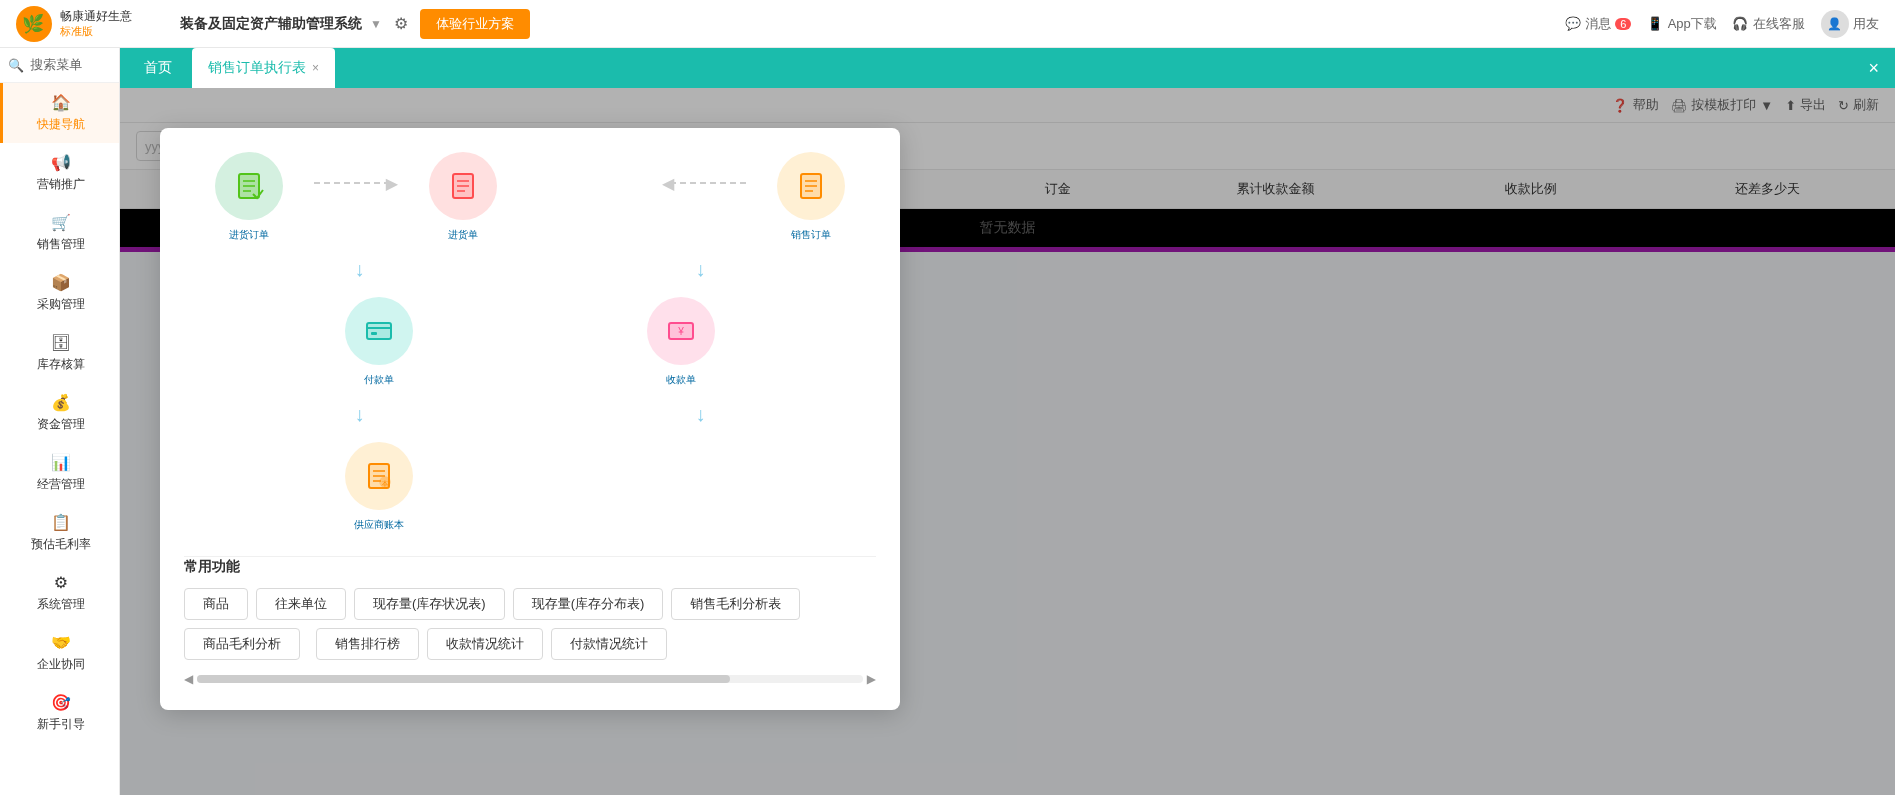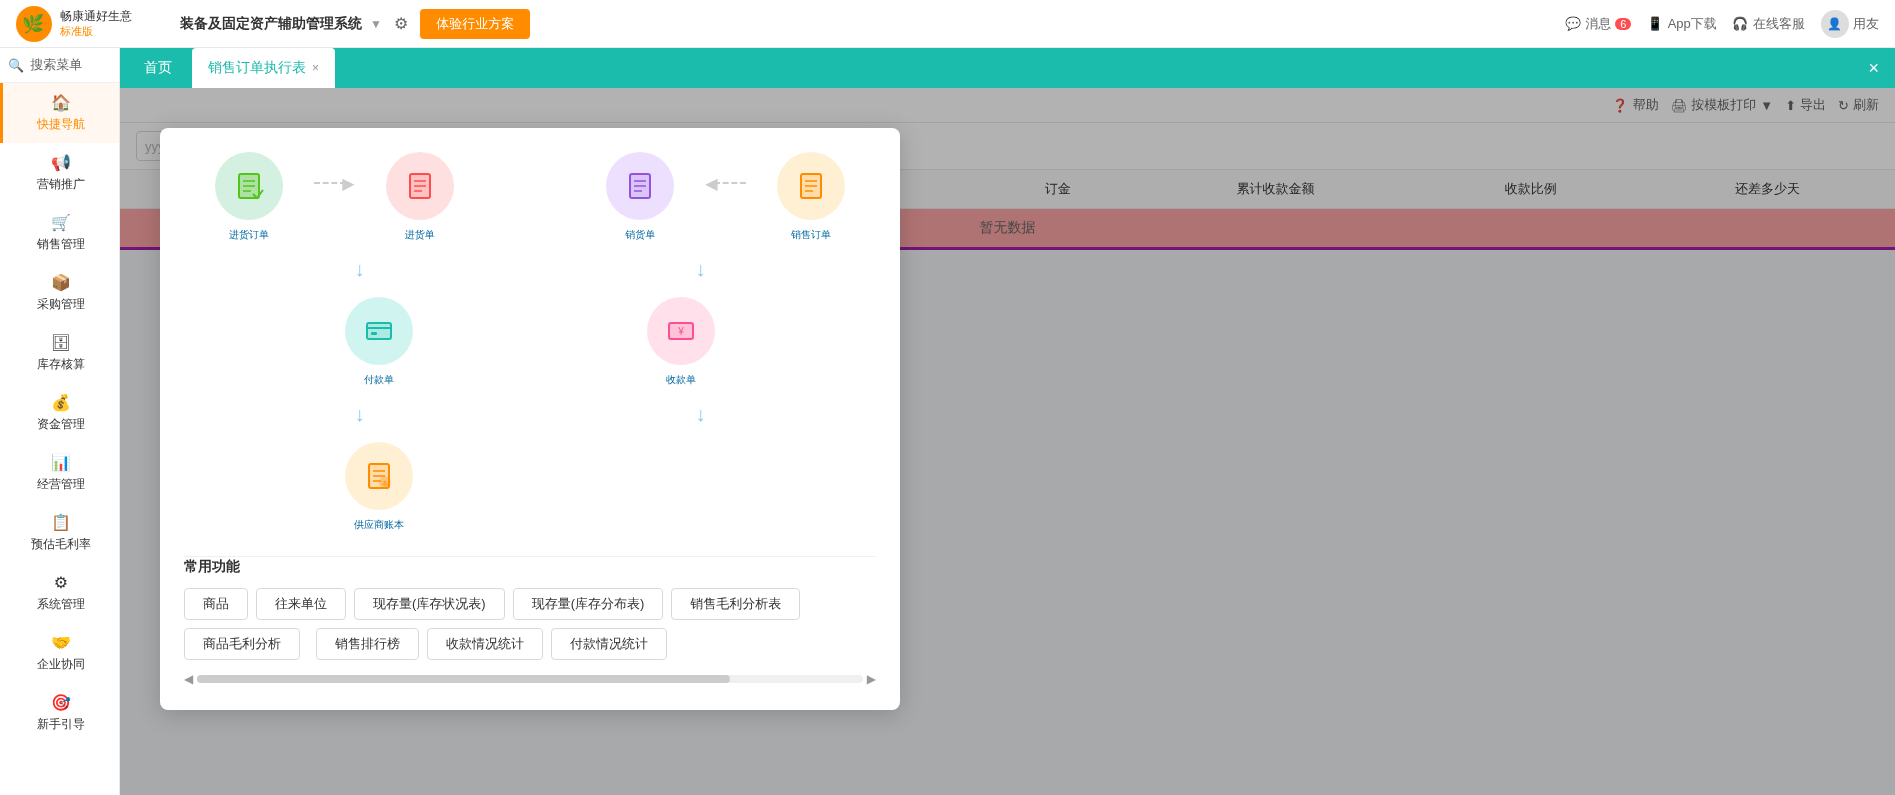--- a/index.html
+++ b/index.html
@@ -45,24 +45,24 @@
     
     .filter-bar { display: flex; align-items: center; padding: 8px 16px; background: #fff; border-bottom: 1px solid #e8e8e8; gap: 12px; flex-wrap: wrap; }
     .filter-input { border: 1px solid #d9d9d9; border-radius: 4px; padding: 4px 8px; font-size: 13px; color: #333; background: #fff; height: 30px; }
     .filter-input::placeholder { color: #bbb; }
     .filter-select { border: 1px solid #d9d9d9; border-radius: 4px; padding: 4px 8px; font-size: 13px; color: #333; background: #fff; height: 30px; min-width: 120px; }
     .search-btn { background: #ff8c00; color: #fff; border: none; border-radius: 4px; padding: 4px 20px; height: 30px; cursor: pointer; font-size: 13px; }
     .set-btn { border: 1px solid #d9d9d9; color: #666; border-radius: 4px; padding: 4px 12px; height: 30px; cursor: pointer; background: #fff; font-size: 13px; }
     .more-conditions { color: #1bbcac; cursor: pointer; font-size: 13px; }
 
     
-    .table-container { background: #fca5a5; flex: 1; overflow: auto; }
+    .table-container { background: #000000; flex: 1; overflow: auto; }
     .data-table { width: 100%; border-collapse: collapse; font-size: 13px; }
     .data-table th { background: #fafafa; border-bottom: 1px solid #e8e8e8; padding: 10px 12px; text-align: center; color: #333; font-weight: normal; white-space: nowrap; }
-    .data-table td { border-bottom: 3px solid #a21caf; padding: 10px 12px; text-align: center; color: #666; }
+    .data-table td { border-bottom: 5px solid #a21caf; padding: 10px 12px; text-align: center; color: #666; }
     .no-data { text-align: center; padding: 60px; color: #999; font-size: 14px; }
 
     
     .modal-overlay { position: absolute; top: 0; left: 0; right: 0; bottom: 0; background: rgba(0,0,0,0.3); display: flex; align-items: flex-start; justify-content: flex-start; z-index: 100; }
     .modal-box { background: #fff; border-radius: 8px; width: 740px; margin: 40px 0 0 40px; box-shadow: 0 4px 24px rgba(0,0,0,0.18); padding: 24px; position: relative; }
 
     
     .flow-section { display: flex; flex-direction: column; gap: 16px; margin-bottom: 24px; }
     .flow-row { display: flex; align-items: center; gap: 0; }
     .flow-item { display: flex; flex-direction: column; align-items: center; gap: 8px; width: 130px; }
@@ -292,32 +292,20 @@
                       <line x1="10" y1="16" x2="22" y2="16" stroke="#ff4d4f" stroke-width="1.5"></line>
                       <line x1="10" y1="21" x2="18" y2="21" stroke="#ff4d4f" stroke-width="1.5"></line>
                     </svg>
                   </div>
                   <span class="flow-label">进货单</span>
                 </div>
 
                 <div style="flex:1;margin-bottom:28px;"></div>
                 <div style="width:50px;margin-bottom:28px;"></div>
 
-                <div class="flow-item">
-                  <div class="flow-circle circle-purple">
-                    <svg width="32" height="32" viewBox="0 0 32 32" fill="none">
-                      <rect x="6" y="4" width="20" height="24" rx="2" fill="#9254de" opacity="0.2"></rect>
-                      <rect x="6" y="4" width="20" height="24" rx="2" stroke="#9254de" stroke-width="2"></rect>
-                      <line x1="10" y1="11" x2="22" y2="11" stroke="#9254de" stroke-width="1.5"></line>
-                      <line x1="10" y1="16" x2="22" y2="16" stroke="#9254de" stroke-width="1.5"></line>
-                      <line x1="10" y1="21" x2="18" y2="21" stroke="#9254de" stroke-width="1.5"></line>
-                    </svg>
-                  </div>
-                  <span class="flow-label">销货单</span>
-                </div>
 
                 <div class="dashed-arrow" style="margin-bottom:28px; flex-direction: row-reverse;">
                   <div class="dashed-line" style="border-top: 2px dashed #ccc;"></div>
                   <div style="color:#ccc;font-size:16px;margin-right:-4px;">◀</div>
                 </div>
 
                 <div class="flow-item">
                   <div class="flow-circle circle-orange">
                     <svg width="32" height="32" viewBox="0 0 32 32" fill="none">
                       <rect x="6" y="4" width="20" height="24" rx="2" fill="#ff8c00" opacity="0.2"></rect>

